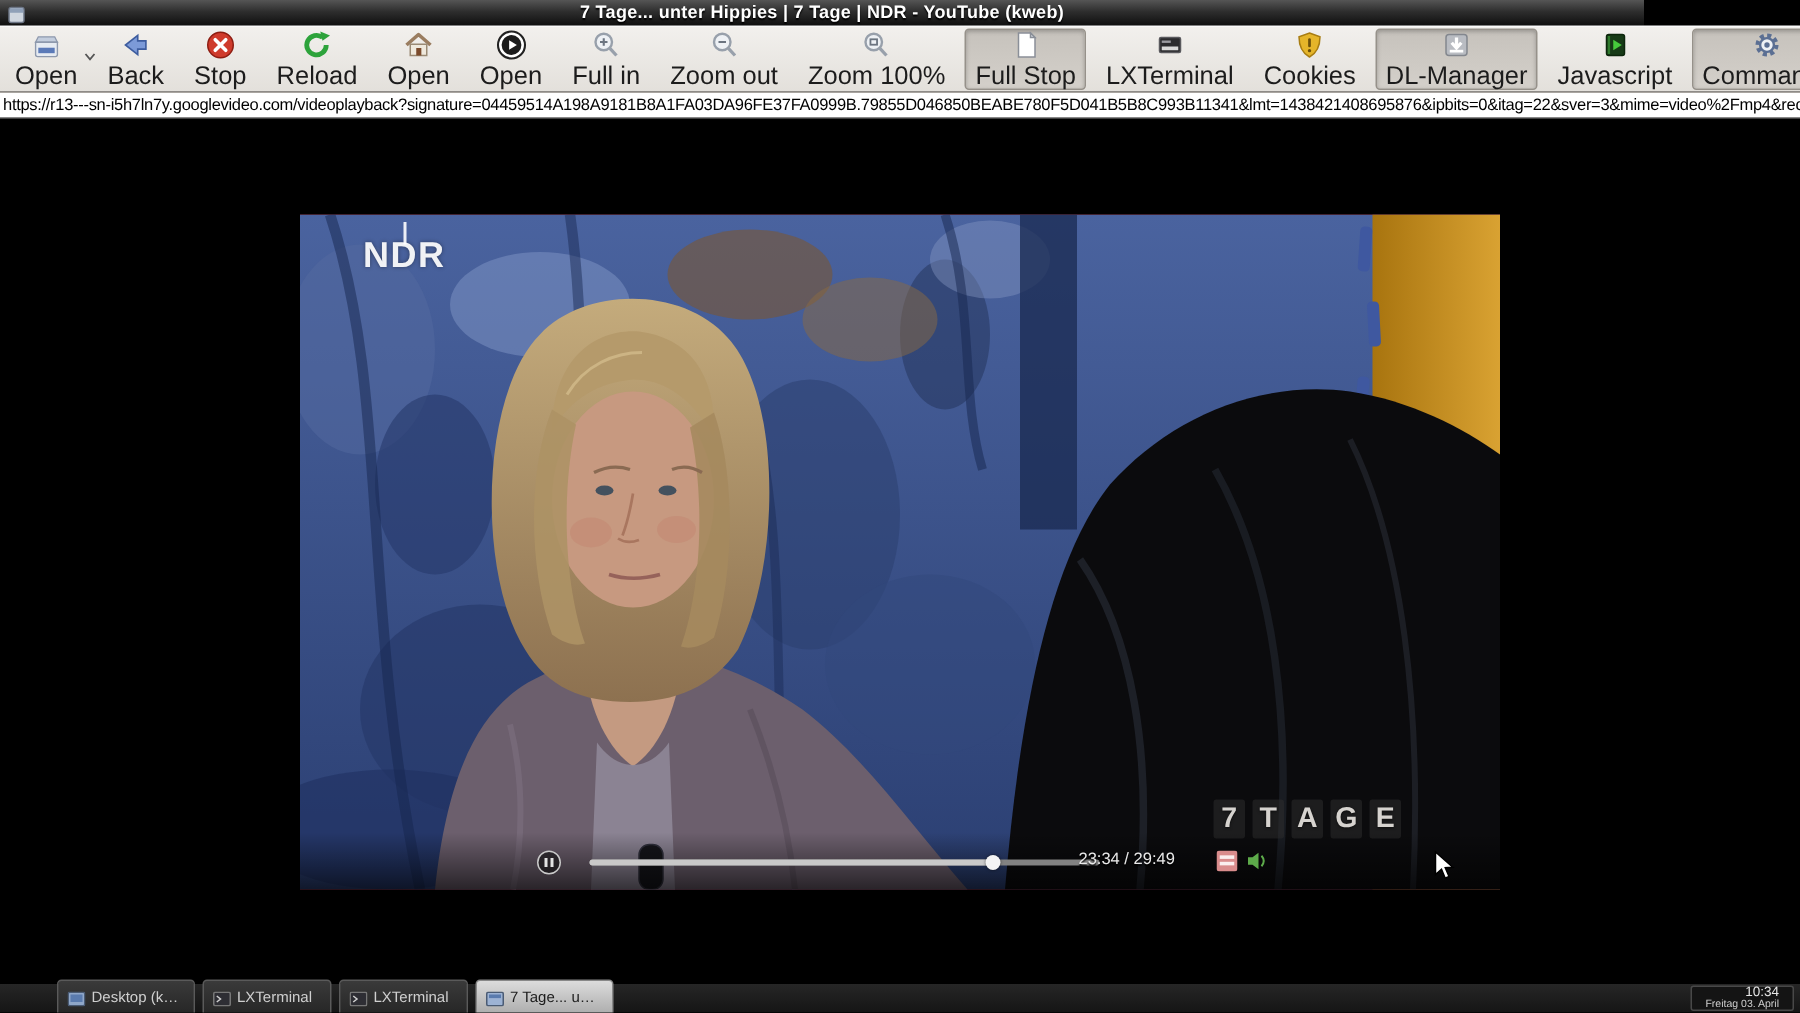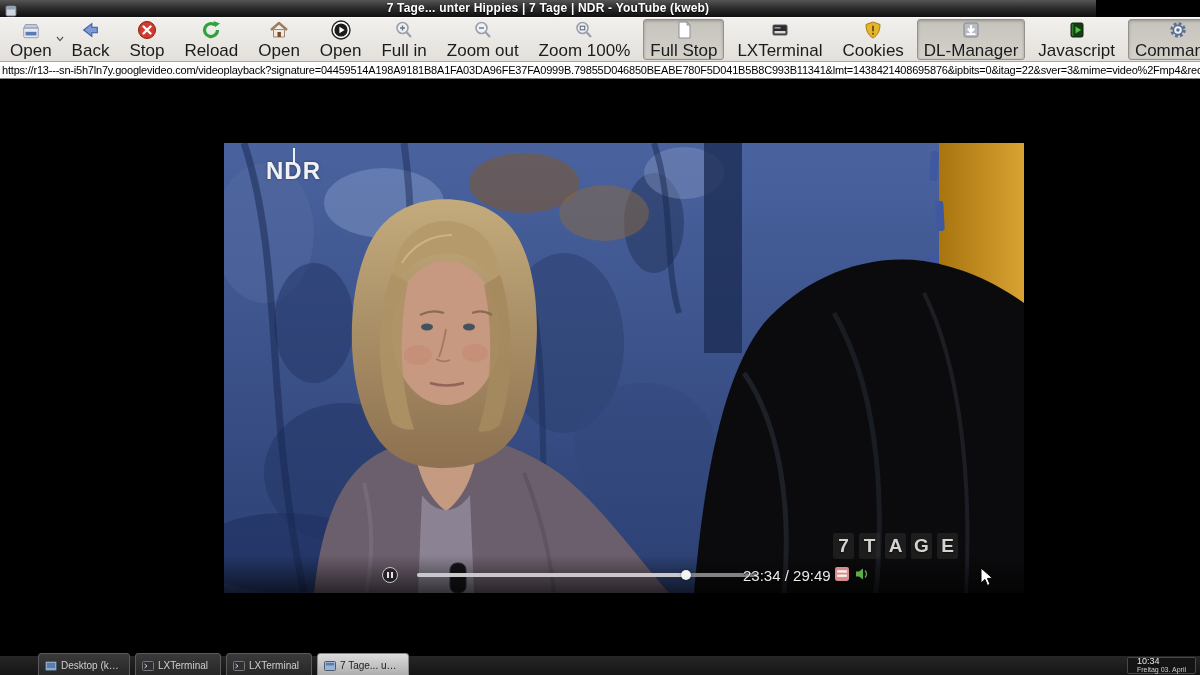--- a/index.html
+++ b/index.html
@@ -32,21 +32,21 @@
   .tb-chevron { position:absolute; right:-6px; top:8px; width:8px; height:6px; }
 
   
   .urlrow { position:absolute; left:0; top:62px; width:1200px; height:17px;
     background:#fff; border-bottom:1px solid #888;
     font-size:11px; color:#000; line-height:16px; white-space:nowrap;
     overflow:hidden; padding-left:2px; letter-spacing:-0.2px; }
 
   
   .content { position:absolute; left:0; top:79px; width:1200px; height:577px; background:#000; }
-  .video-frame { position:absolute; left:200px; top:64px; width:800px; height:450px; background:#7f1d1d;margin-left:24px; }
+  .video-frame { position:absolute; left:200px; top:64px; width:800px; height:450px; background:#7f1d1d; }
   .video-frame svg.scene { position:absolute; left:0; top:0; width:800px; height:450px; }
 
   .ndr-logo { position:absolute; left:42px; top:16px; color:rgba(255,255,255,.93);
     font-size:24px; font-weight:bold; letter-spacing:1px; line-height:24px;
     text-shadow:0 0 3px rgba(0,0,0,.4); }
   .ndr-line { position:absolute; left:27px; top:-11px; width:2px; height:15px;
     background:rgba(255,255,255,.9); }
 
   .tage-logo { position:absolute; right:66px; bottom:34px; display:flex; gap:5px; }
   .tage-tile { width:21px; height:26px; background:rgba(45,45,45,.55); border-radius:2px;
@@ -57,21 +57,21 @@
     background:linear-gradient(rgba(0,0,0,0), rgba(0,0,0,.62)); }
   .pp-btn { position:absolute; left:158px; top:12px; width:16px; height:16px;
     border:1.5px solid #c9c9c9; border-radius:50%; background:rgba(10,10,10,.55);
     display:flex; align-items:center; justify-content:center; gap:2px; }
   .pp-btn i { display:block; width:2px; height:6px; background:#e3e3e3; }
   .progress-track { position:absolute; left:193px; top:18px; width:340px; height:4px;
     background:#828282; border-radius:2px; }
   .progress-fill { position:absolute; left:0; top:0; height:4px; background:#c9c9c9; border-radius:2px; }
   .progress-dot { position:absolute; top:-3px; width:10px; height:10px; border-radius:50%;
     background:#f4f4f4; box-shadow:0 0 2px rgba(0,0,0,.6); }
-  .time-display { position:absolute; left:519px; top:12px; color:#eaeaea; font-size:15px;
+  .time-display { position:absolute; left:519px; top:12px; color:#eaeaea; font-size:11px;
     white-space:nowrap; text-shadow:0 1px 1px #000; }
   .pb-icon { position:absolute; top:12px; width:14px; height:14px; }
   .pb-icon svg { width:14px; height:14px; }
   #film-icon { left:611px; }
   #audio-icon { left:631px; }
 
   .cursor { position:absolute; left:756px; top:424px; width:14px; height:20px; }
 
   
   .taskbar { position:absolute; left:0; top:656px; width:1200px; height:19px;
@@ -81,21 +81,21 @@
     border:1px solid #5a5a5a; border-radius:3px;
     background:linear-gradient(#3a3a3a,#242424); color:#cfcfcf;
     font-size:10px; display:flex; align-items:center; gap:4px;
     overflow:hidden; white-space:nowrap; }
   .task-btn.active { background:linear-gradient(#dcdcdc,#a8a8a8); color:#1c1c1c; border-color:#888; }
   .task-btn .ti { width:12px; height:10px; flex:0 0 auto; display:flex; }
   .task-btn .ti svg { width:12px; height:10px; }
   .task-label { overflow:hidden; text-overflow:ellipsis; }
   .clock { margin-left:auto; margin-right:4px; height:17px; padding:0 9px;
     border:1px solid #484848; border-radius:2px; background:#141414;
-    display:flex; flex-direction:column; align-items:flex-start; justify-content:center; }
+    display:flex; flex-direction:column; align-items:flex-end; justify-content:center; }
   .clock-time { color:#e6e6e6; font-size:9px; line-height:9px; }
   .clock-date { color:#cfcfcf; font-size:7px; line-height:8px; }
 </style>
 </head>
 <body>
 
 <div id="page">
 
   <div class="titlebar">
     <span class="win-icon">

